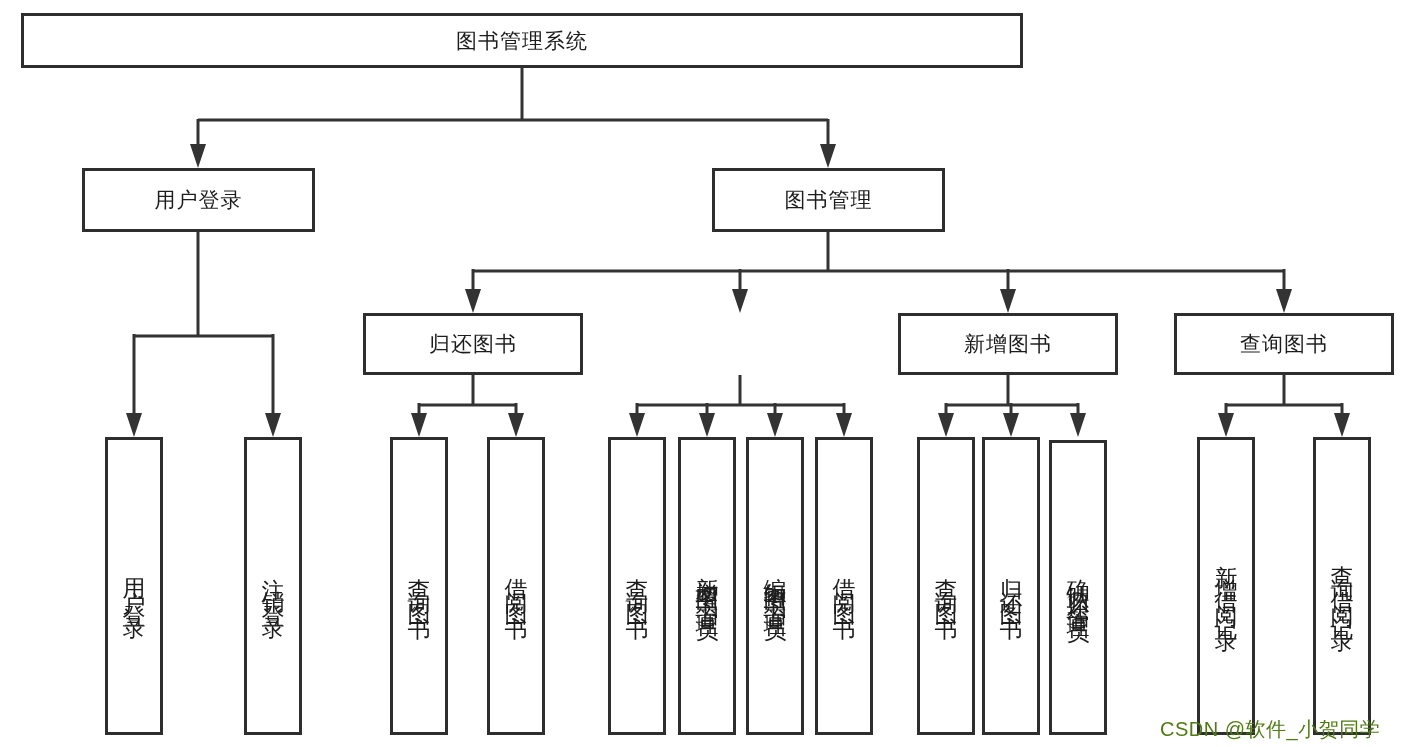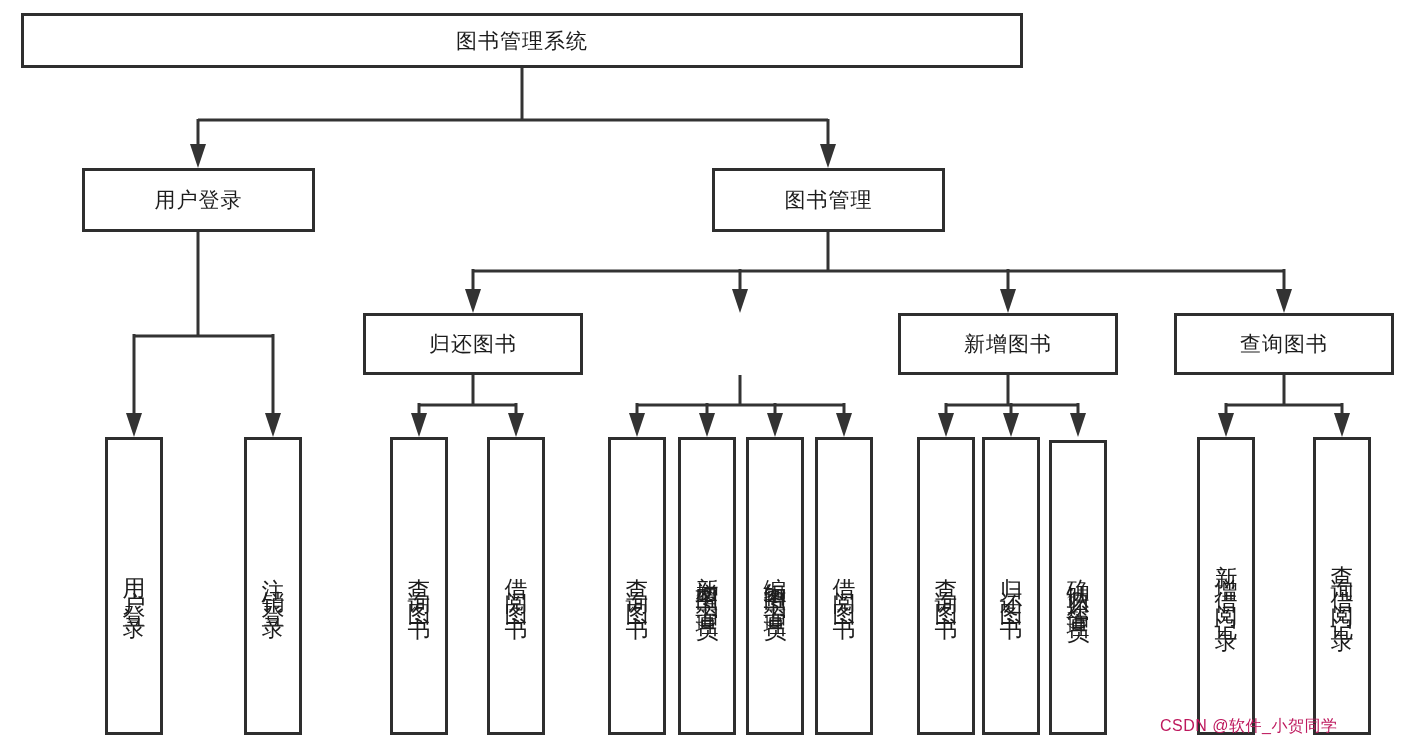--- a/index.html
+++ b/index.html
@@ -14,21 +14,21 @@
     display:flex;align-items:center;justify-content:center;
   }
   .node.h{font-size:21px;letter-spacing:1px;}
   .node.v span{
     writing-mode:vertical-rl;text-orientation:mixed;
     font-size:23px;letter-spacing:13px;line-height:1;
   }
   .node.v.long span{letter-spacing:6px;}
   .watermark{
     position:absolute;left:1160px;top:716px;width:240px;
-    font-size:16px;color:#be185d;letter-spacing:0.5px;white-space:nowrap;
+    font-size:20px;color:#4d7c0f;letter-spacing:0.5px;white-space:nowrap;
     z-index:5;
   }
 </style>
 </head>
 <body>
 
 <div class="canvas">
 
   <svg class="connectors" viewBox="0 0 1405 747" stroke="#333333" stroke-width="3" fill="none">
 

